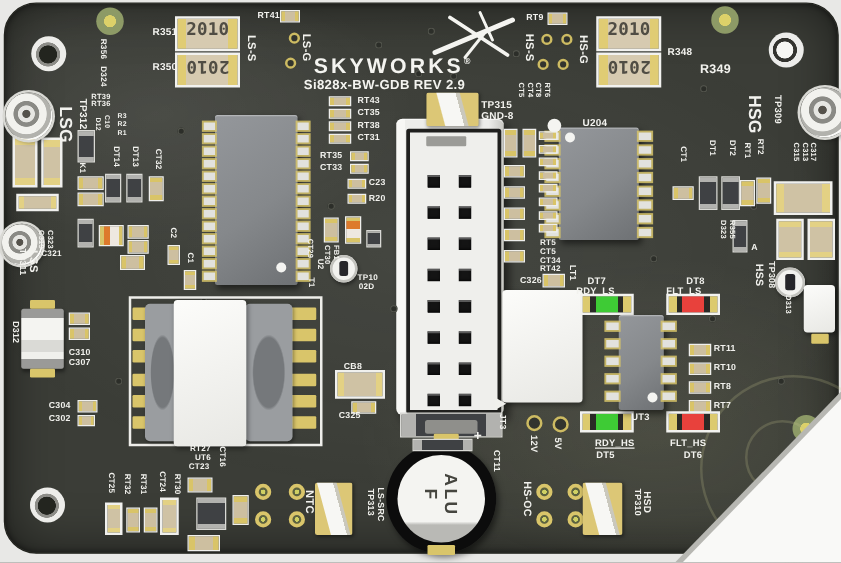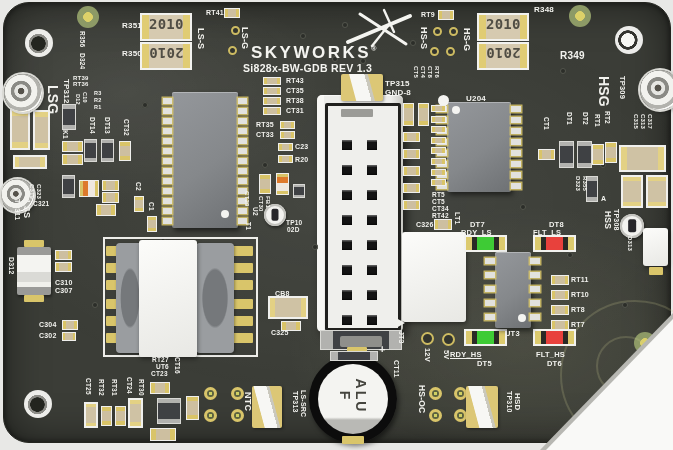--- a/index.html
+++ b/index.html
@@ -92,21 +92,21 @@
 
   <svg id="logomark" width="72" height="42" viewBox="0 0 72 42">
     <g stroke="#f4f4f0" stroke-linecap="round" fill="none">
       <path d="M4 34 L66 8" stroke-width="4"></path>
       <path d="M16 6 L62 36" stroke-width="3"></path>
       <path d="M40 2 L50 24" stroke-width="2.4"></path>
       <path d="M28 38 L44 18" stroke-width="2.4"></path>
     </g>
   </svg>
   <div id="logo"><span>SKYWORKS</span><sup>®</sup></div>
-  <div id="subtitle">Si828x-BW-GDB REV 1.3</div>
+  <div id="subtitle">Si828x-BW-GDB REV 2.9</div>
 
   <div id="parts">
       <div class="p hole" style="left: 25px; top: 29px; width: 28px; height: 28px;"></div>
       <div class="p hole lt" style="left: 615px; top: 26px; width: 28px; height: 28px;"></div>
       <div class="p hole" style="left: 24px; top: 390px; width: 28px; height: 28px;"></div>
       <div class="p gtp" style="left: 77px; top: 6px; width: 22px; height: 22px;"></div>
       <div class="p gtp" style="left: 569px; top: 5px; width: 22px; height: 22px;"></div>
       <div class="p gtp" style="left: 634px; top: 332px; width: 22px; height: 22px;"></div>
       <div class="p coax" style="left: 4px; top: 74px; width: 38px; height: 38px;"></div>
       <div class="p coax" style="left: 1px; top: 179px; width: 33px; height: 33px;"></div>
@@ -393,21 +393,21 @@
       <span class="lbl" style="left: 287px; top: 227px; font-size: 6.5px;">02D</span>
       <span class="lbl" style="left: 385px; top: 80px; font-size: 8px;">TP315</span>
       <span class="lbl" style="left: 385px; top: 89px; font-size: 8px;">GND-8</span>
       <span class="lbl" style="left: 428px; top: 27px; font-size: 9px; transform-origin: 0px 0px; transform: rotate(90deg);">HS-S</span>
       <span class="lbl" style="left: 421px; top: 11px; font-size: 7px;">RT9</span>
       <span class="lbl" style="left: 419px; top: 66px; font-size: 6px; transform-origin: 0px 0px; transform: rotate(90deg);">CT5</span>
       <span class="lbl" style="left: 426px; top: 66px; font-size: 6px; transform-origin: 0px 0px; transform: rotate(90deg);">CT4</span>
       <span class="lbl" style="left: 433px; top: 66px; font-size: 6px; transform-origin: 0px 0px; transform: rotate(90deg);">CT8</span>
       <span class="lbl" style="left: 440px; top: 66px; font-size: 6px; transform-origin: 0px 0px; transform: rotate(90deg);">RT6</span>
       <span class="lbl" style="left: 471px; top: 28px; font-size: 9px; transform-origin: 0px 0px; transform: rotate(90deg);">HS-G</span>
-      <span class="lbl" style="left: 534px; top: 6px; font-size: 8px;">R348</span>
+      <span class="lbl" style="left: 534px; top: 38px; font-size: 8px;">R348</span>
       <span class="lbl" style="left: 486px; top: 17px; font-size: 14px; color: rgb(80, 77, 68); font-family: &quot;DejaVu Sans Mono&quot;, monospace;">2010</span>
       <span class="lbl" style="left: 560px; top: 51px; font-size: 10px;">R349</span>
       <span class="lbl" style="left: 486px; top: 46px; font-size: 14px; color: rgb(80, 77, 68); font-family: &quot;DejaVu Sans Mono&quot;, monospace; transform: rotate(180deg);">2010</span>
       <span class="lbl" style="left: 611px; top: 76px; font-size: 14px; transform-origin: 0px 0px; transform: rotate(90deg);">HSG</span>
       <span class="lbl" style="left: 626px; top: 76px; font-size: 7.5px; transform-origin: 0px 0px; transform: rotate(90deg);">TP309</span>
       <span class="lbl" style="left: 466px; top: 95px; font-size: 8px;">U204</span>
       <span class="lbl" style="left: 432px; top: 192px; font-size: 6.5px;">RT5</span>
       <span class="lbl" style="left: 432px; top: 199px; font-size: 6.5px;">CT5</span>
       <span class="lbl" style="left: 432px; top: 206px; font-size: 6.5px;">CT34</span>
       <span class="lbl" style="left: 432px; top: 213px; font-size: 6.5px;">RT42</span>
@@ -429,21 +429,21 @@
       <span class="lbl" style="left: 633px; top: 236px; font-size: 6px; transform-origin: 0px 0px; transform: rotate(90deg);">D313</span>
       <span class="lbl" style="left: 470px; top: 221px; font-size: 7.5px;">DT7</span>
       <span class="lbl" style="left: 461px; top: 229px; font-size: 7.5px;">RDY_LS</span>
       <span class="lbl" style="left: 549px; top: 221px; font-size: 7.5px;">DT8</span>
       <span class="lbl" style="left: 533px; top: 229px; font-size: 7.5px;">FLT_LS</span>
       <span class="lbl" style="left: 571px; top: 276px; font-size: 7px;">RT11</span>
       <span class="lbl" style="left: 571px; top: 291px; font-size: 7px;">RT10</span>
       <span class="lbl" style="left: 571px; top: 306px; font-size: 7px;">RT8</span>
       <span class="lbl" style="left: 571px; top: 321px; font-size: 7px;">RT7</span>
       <span class="lbl" style="left: 505px; top: 330px; font-size: 7.5px;">UT3</span>
-      <span class="lbl" style="left: 450px; top: 351px; font-size: 7.5px; text-decoration: underline;">RDY_HS</span>
+      <span class="lbl" style="left: 476px; top: 351px; font-size: 7.5px; text-decoration: underline;">RDY_HS</span>
       <span class="lbl" style="left: 477px; top: 360px; font-size: 7.5px;">DT5</span>
       <span class="lbl" style="left: 536px; top: 351px; font-size: 7.5px;">FLT_HS</span>
       <span class="lbl" style="left: 547px; top: 360px; font-size: 7.5px;">DT6</span>
       <span class="lbl" style="left: 431px; top: 348px; font-size: 7.5px; transform-origin: 0px 0px; transform: rotate(90deg);">12V</span>
       <span class="lbl" style="left: 450px; top: 350px; font-size: 7.5px; transform-origin: 0px 0px; transform: rotate(90deg);">5V</span>
       <span class="lbl" style="left: 426px; top: 385px; font-size: 8.5px; transform-origin: 0px 0px; transform: rotate(90deg);">HS-OC</span>
       <span class="lbl" style="left: 513px; top: 391px; font-size: 7px; transform-origin: 0px 0px; transform: rotate(90deg);">TP310</span>
       <span class="lbl" style="left: 521px; top: 393px; font-size: 8px; transform-origin: 0px 0px; transform: rotate(90deg);">HSD</span>
       <span class="lbl" style="left: 152px; top: 357px; font-size: 6.5px;">RT27</span>
       <span class="lbl" style="left: 156px; top: 364px; font-size: 6.5px;">UT6</span>

